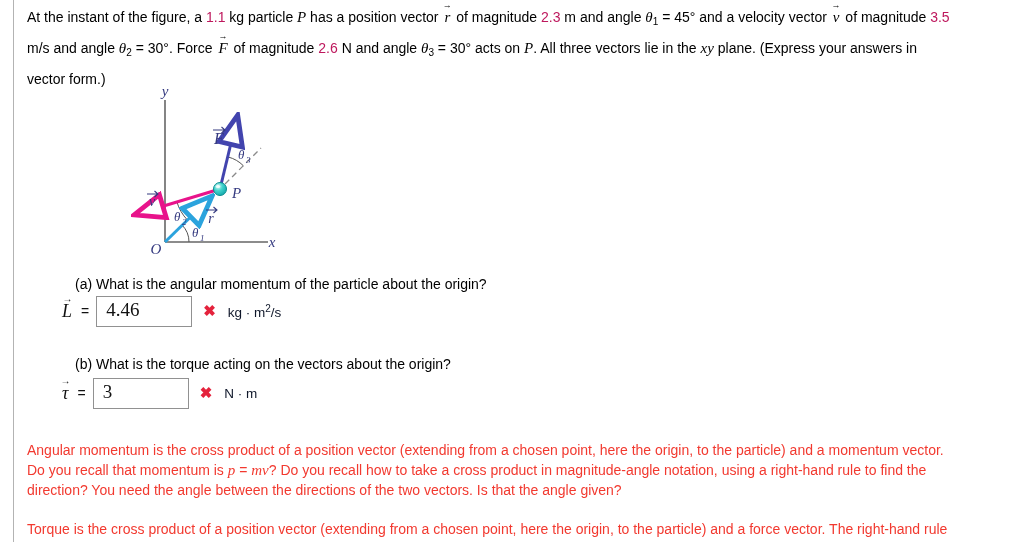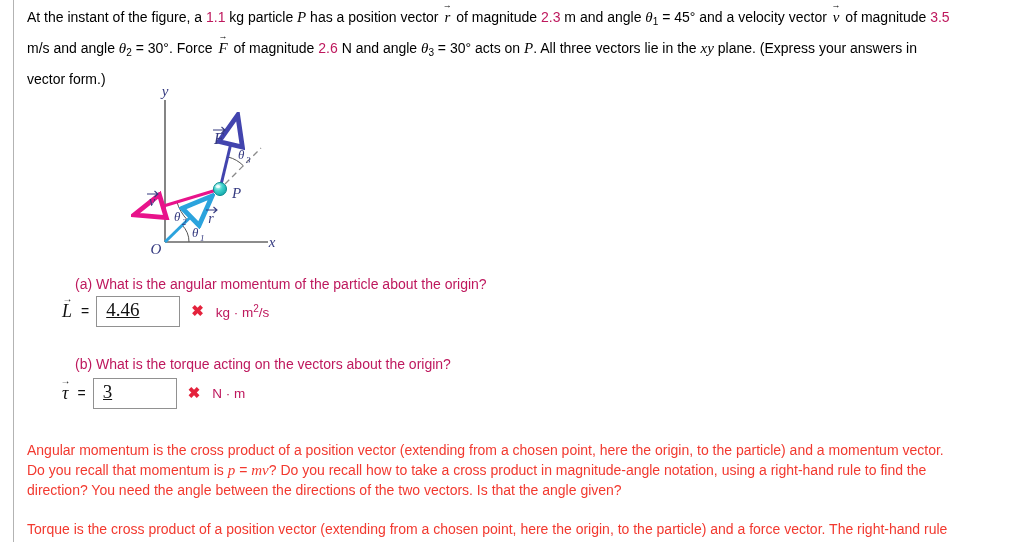--- a/index.html
+++ b/index.html
@@ -18,36 +18,36 @@
   .s-vec { position:relative; display:inline-block; font-family:"Liberation Serif", serif;
            font-style:italic; font-size:15px; line-height:1; margin:0 2px; }
   .s-vec .v-arr { position:absolute; top:-9px; left:50%; transform:translateX(-50%);
                   font-size:9px; font-style:normal; }
 
   
   .figure { position:absolute; left:108px; top:84px; }
   .figure text { font-family:"Liberation Serif", serif; font-style:italic; fill:#353a80; }
 
   
-  .prompt { position:absolute; left:75px; font-size:14px; color:#be185d;text-align:right; }
+  .prompt { position:absolute; left:75px; font-size:14px; color:#000000;text-align:right; }
   .prompt-a { top:276px; }
   .prompt-b { top:356px; }
   .ans-row { position:absolute; display:flex; align-items:center; height:34px; }
   .ans-row-a { left:60px; top:294px; }
   .ans-row-b { left:60px; top:376px; }
   .vecsym { position:relative; display:inline-block; font-family:"Liberation Serif", serif;
             font-style:italic; font-size:18px; line-height:1; margin:0 2px 0 2px; }
   .vecsym .arr { position:absolute; top:-8px; left:55%; transform:translateX(-50%);
                  font-size:10px; font-style:normal; }
   .eq { font-size:14px; margin:0 7px 0 7px; }
-  .ansbox { width:84px; height:31px; border:1px solid #919191; background:#fff;
+  .ansbox { width:96px; height:31px; border:1px solid #919191; background:#fff;
             font-family:"Liberation Serif", serif; font-size:19px; color:#111;
-            padding:0 0 2px 9px; outline:none;text-decoration:underline; }
+            padding:0 0 2px 9px; outline:none; }
   .xmark { color:#e4223c; font-weight:bold; font-size:15px; margin:0 12px 0 11px; }
-  .units { font-size:13.5px; color:#be185d; }
+  .units { font-size:13.5px; color:#0f172a; }
 
   
   .feedback { position:absolute; left:27px; width:995px; font-size:14px;
               line-height:20px; color:#f2392f; }
   .fb1 { top:440px; }
   .fb2 { top:519px; }
   .feedback .s-it { font-size:15px; }
 </style>
 </head>
 <body>

